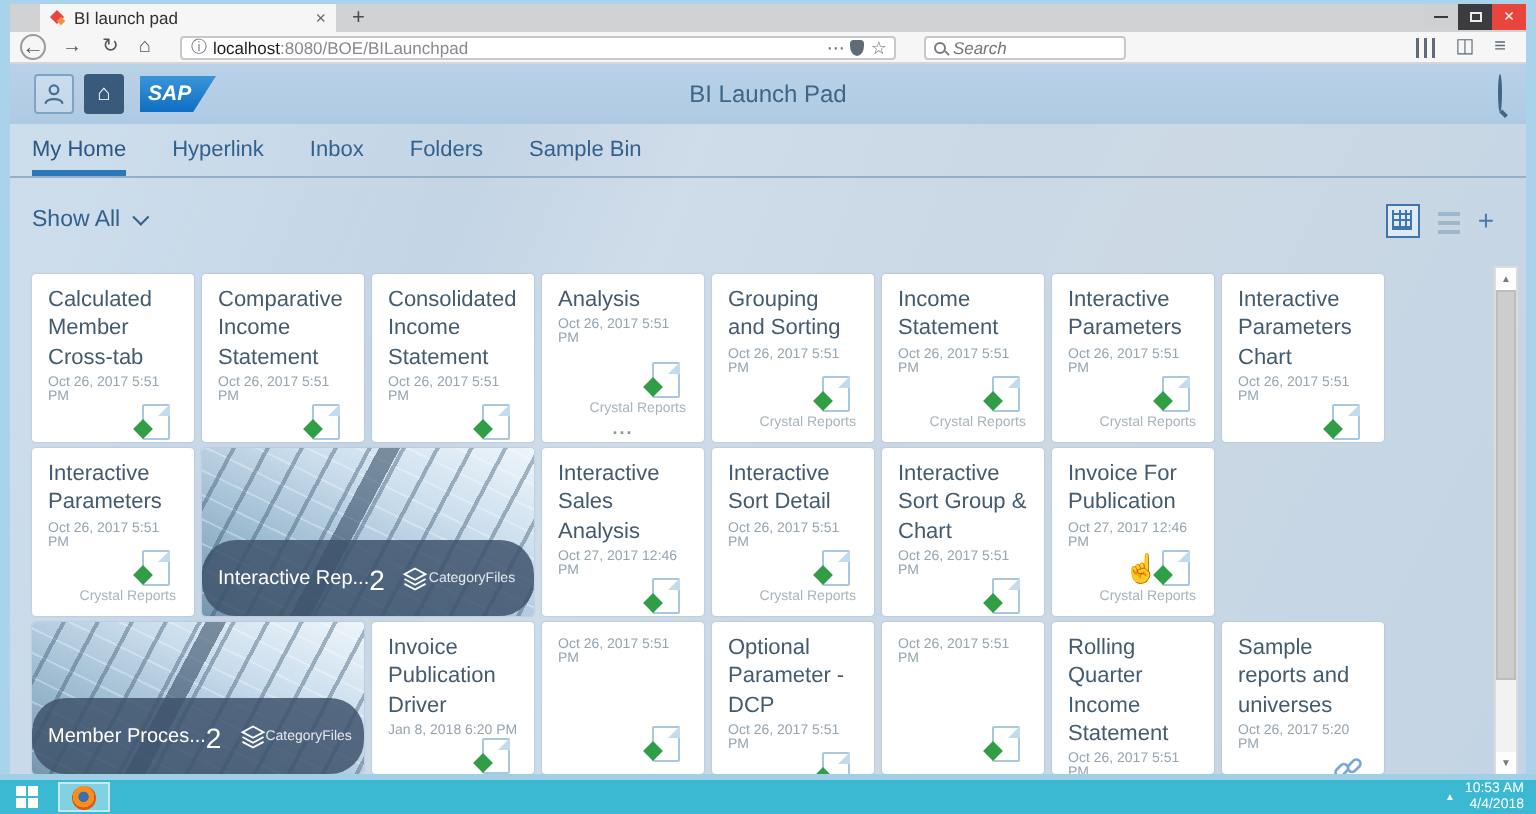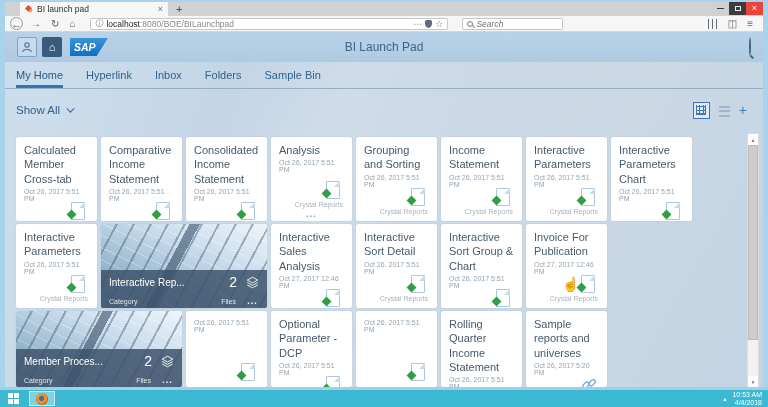--- a/index.html
+++ b/index.html
@@ -91,21 +91,21 @@
   .t-more { align-self:center; font-size:9px; font-weight:bold; color:#8a97a1; letter-spacing:1px; line-height:6px; margin-top:3px; }
 
   .span2 { grid-column:span 2; }
   .tile.cat { padding:0; }
   .cat-img { position:absolute; inset:0;
      background:
        linear-gradient(118deg, transparent 0 42%, rgba(25,50,75,.5) 42% 47%, transparent 47% 100%),
        repeating-linear-gradient(118deg, rgba(255,255,255,0) 0 13px, rgba(46,76,102,.38) 13px 15px),
        repeating-linear-gradient(26deg, rgba(255,255,255,0) 0 10px, rgba(255,255,255,.3) 10px 11px),
        linear-gradient(205deg,#eef5fa 0%,#cadded 35%,#93b3c9 75%,#7597ad 100%); }
-  .cat-overlay { position:absolute; left:0; right:0; bottom:0; height:38px; background:rgba(62,84,108,0.85); padding:4px 8px 3px 8px; display:flex; flex-direction:column; justify-content:space-between; }
+  .cat-overlay { position:absolute; left:0; right:0; bottom:0; height:38px; background:rgba(62,84,108,0.85); padding:4px 8px 3px 8px; display:flex; flex-direction:row; justify-content:space-between;border-radius:17px; }
   .cat-row1 { display:flex; align-items:center; }
   .cat-name { flex:1; font-size:10px; color:#fff; white-space:nowrap; overflow:hidden; }
   .cat-count { font-size:14px; color:#fff; margin-right:9px; }
   .stack-icon { width:13px; height:13px; }
   .cat-row2 { display:flex; align-items:center; }
   .cat-type { flex:1; font-size:7px; color:rgba(255,255,255,0.85); }
   .cat-unit { font-size:7px; color:rgba(255,255,255,0.85); margin-right:10px; }
   .cat-more { font-size:9px; font-weight:bold; color:#fff; letter-spacing:1px; line-height:5px; width:13px; text-align:center; }
 
   
@@ -370,20 +370,29 @@
           </div>
           <div class="cat-row2">
             <span class="cat-type">Category</span>
             <span class="cat-unit">Files</span>
             <span class="cat-more">...</span>
           </div>
         </div>
       </div>
 
       <div class="tile doc">
+        <div class="t-title">Invoice Publication Driver</div>
+        <div class="t-date">Jan 8, 2018 6:20 PM</div>
+        <div class="t-bottom">
+            <span class="doc-icon"></span>
+          <span class="t-type">Crystal Reports</span>
+          </div>
+
+      </div>
+      <div class="tile doc">
         <div class="t-date">Oct 26, 2017 5:51 PM</div>
         <div class="t-bottom">
             <span class="doc-icon"></span>
           </div>
 
       </div>
       <div class="tile doc">
         <div class="t-title">Optional Parameter - DCP</div>
         <div class="t-date">Oct 26, 2017 5:51 PM</div>
         <div class="t-bottom">

